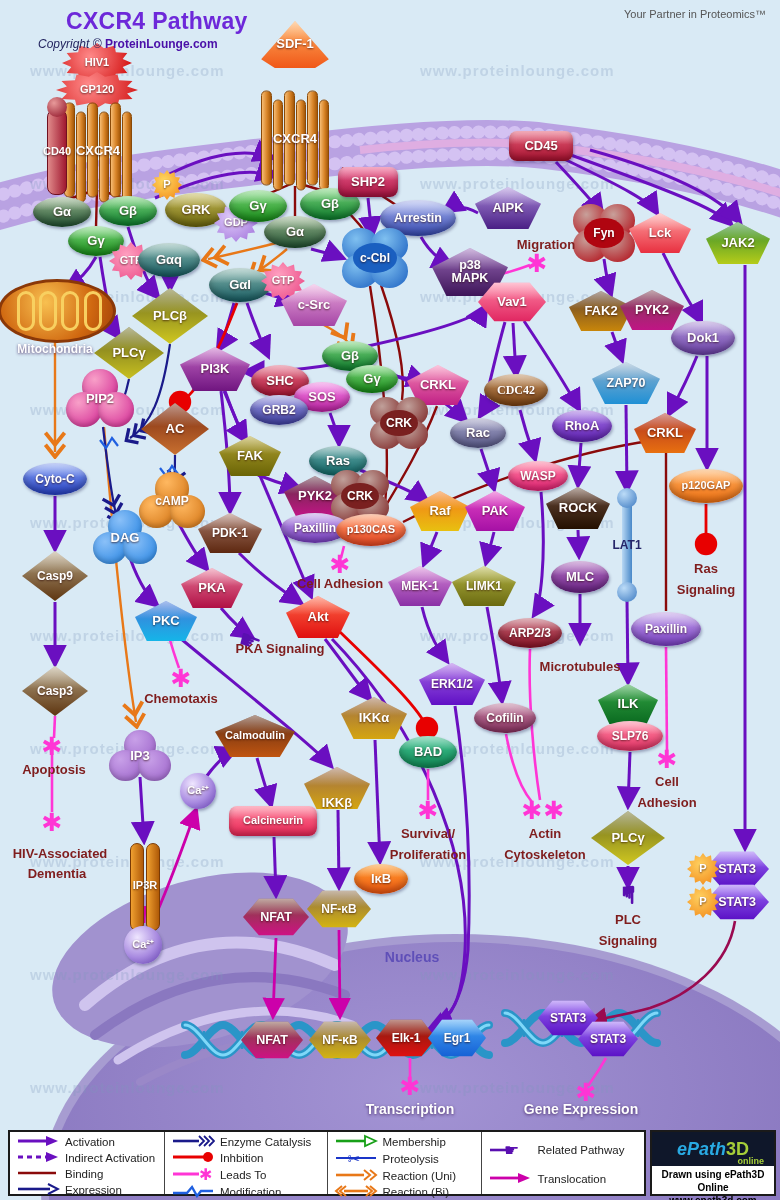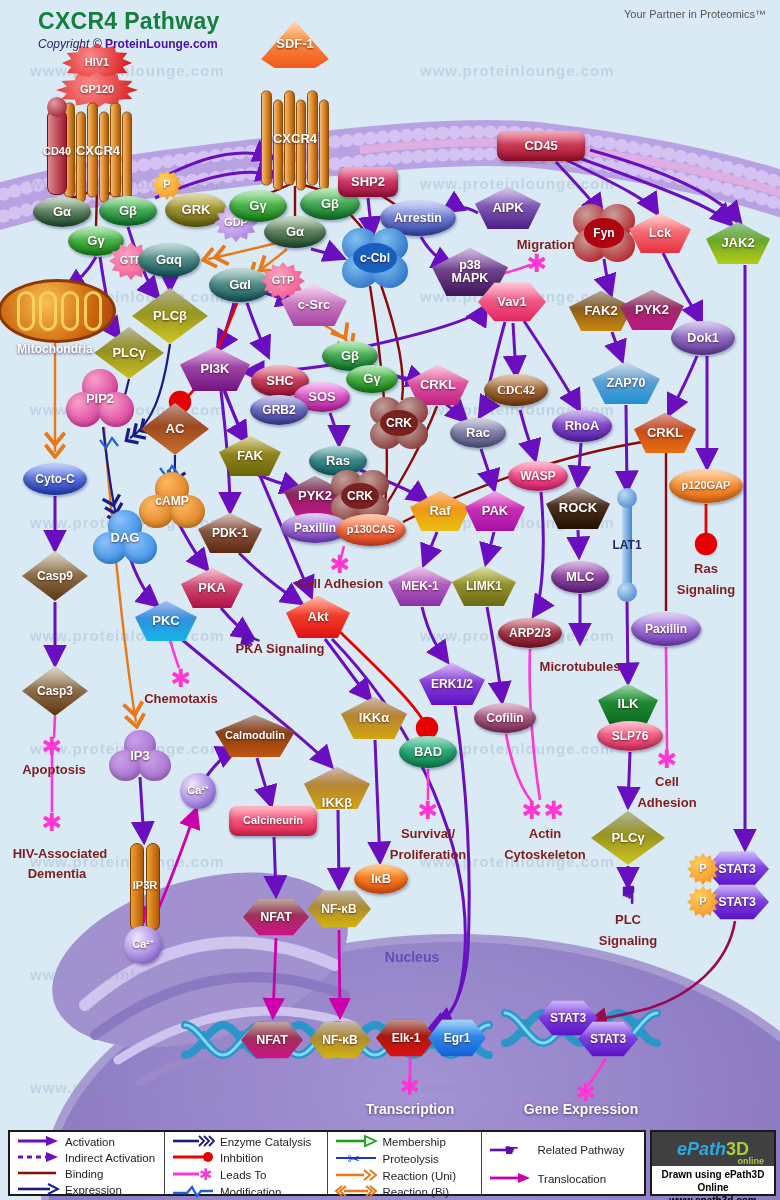--- a/index.html
+++ b/index.html
@@ -1,21 +1,21 @@
 <!DOCTYPE html>
 <html><head>
 <meta charset="utf-8">
 <style>
   html,body{margin:0;padding:0;}
   body{width:780px;height:1200px;position:relative;overflow:hidden;
        background:#d9eaf5;font-family:"Liberation Sans",sans-serif;}
   svg.layer{position:absolute;left:0;top:0;}
   
   #hdr{position:absolute;left:38px;top:8px;z-index:30;}
-  #hdr .t{font-size:23px;font-weight:bold;color:#15803d;letter-spacing:.3px;}
+  #hdr .t{font-size:23px;font-weight:bold;color:#6d28d9;letter-spacing:.3px;margin-left:28px;}
   #hdr .c{font-size:12px;color:#23245f;margin-top:2px;}
   #hdr .c i{font-style:italic;}
   #hdr .c b{color:#4a0fa8;}
   #brand{position:absolute;right:14px;top:10px;text-align:right;z-index:30;}
   #brand .mark{color:#5c2d91;font-size:19px;font-weight:bold;font-family:"DejaVu Sans",sans-serif;vertical-align:6px;}
   #brand .bn{font-style:italic;font-weight:bold;font-size:28px;color:#5c2d91;}
   #brand .tg{font-size:11px;color:#555;margin-top:-2px;}
   
   .wm{position:absolute;color:rgba(125,150,190,.27);font-weight:bold;font-size:15px;letter-spacing:1px;z-index:1;}
   
@@ -60,21 +60,21 @@
   .ast{color:#ff35d5;font-size:25px;font-family:"DejaVu Sans",sans-serif;}
   .hand{color:#5a0fb0;font-size:25px;font-family:"DejaVu Sans",sans-serif;}
   
   #legend{position:absolute;left:8px;top:1130px;width:634px;height:62px;background:#fff;border:2px solid #1a1a1a;
           display:flex;z-index:40;}
   .lg-col{display:flex;flex-direction:column;justify-content:space-around;padding:2px 6px;}
   .lg-col + .lg-col{border-left:1.5px solid #444;}
   .lg-item{display:flex;align-items:center;gap:5px;font-size:11.5px;color:#222;}
   .lg-item svg{flex:0 0 auto;}
   #epath{position:absolute;left:650px;top:1130px;width:122px;height:62px;border:2px solid #1a1a1a;background:#fff;z-index:40;}
-  .ep-black{position:relative;height:34px;background:#404040;display:flex;align-items:center;justify-content:center;}
+  .ep-black{position:relative;height:34px;background:#0f172a;display:flex;align-items:center;justify-content:center;}
   .ep-e{color:#29aae3;font-weight:bold;font-style:italic;font-size:18px;}
   .ep-3d{color:#a6ce39;font-weight:bold;font-size:18px;}
   .ep-on{position:absolute;right:10px;bottom:0px;color:#a6ce39;font-weight:bold;font-size:9px;}
   .ep-cap{font-size:10px;line-height:1.3;text-align:center;color:#000;padding-top:2px;font-weight:bold;}
   
   .ap{stroke:#6a0fc0;stroke-width:3;fill:none}
   .am{stroke:#cc00aa;stroke-width:2.8;fill:none}
   .ac2{stroke:#9a0a50;stroke-width:2.6;fill:none}
   .ar{stroke:#e80000;stroke-width:2.8;fill:none}
   .ab{stroke:#8a0a0a;stroke-width:2.4;fill:none}
@@ -321,21 +321,21 @@
       <i class="bars">
         <b></b>
         <b></b>
         <b></b>
         <b></b>
         <b></b>
         <b></b>
       </i>
       <span class="nlabel">CXCR4</span>
     </div>
-    <div class="node rrect gloss" style="left: 541px; top: 146px; width: 88px; height: 30px; --c1: #e8607a; --c2: #a50f2d;">
+    <div class="node rrect gloss" style="left: 541px; top: 146px; width: 64px; height: 30px; --c1: #e8607a; --c2: #a50f2d;">
       <span class="nlabel">CD45</span>
     </div>
     <div class="node star" style="left: 167px; top: 185px; width: 30px; height: 30px; --c1: #ffd860; --c2: #f08010; --fs: 11px;">
       <span class="nlabel">P</span>
     </div>
     <div class="node ellipse" style="left: 196px; top: 210px; width: 62px; height: 34px; --c1: #c8bc5a; --c2: #6a640a;">
       <span class="nlabel">GRK</span>
     </div>
     <div class="node star" style="left: 236px; top: 223px; width: 44px; height: 38px; --c1: #e0ccfa; --c2: #9a6ad8; --fs: 11px;">
       <span class="nlabel">GDP</span>

